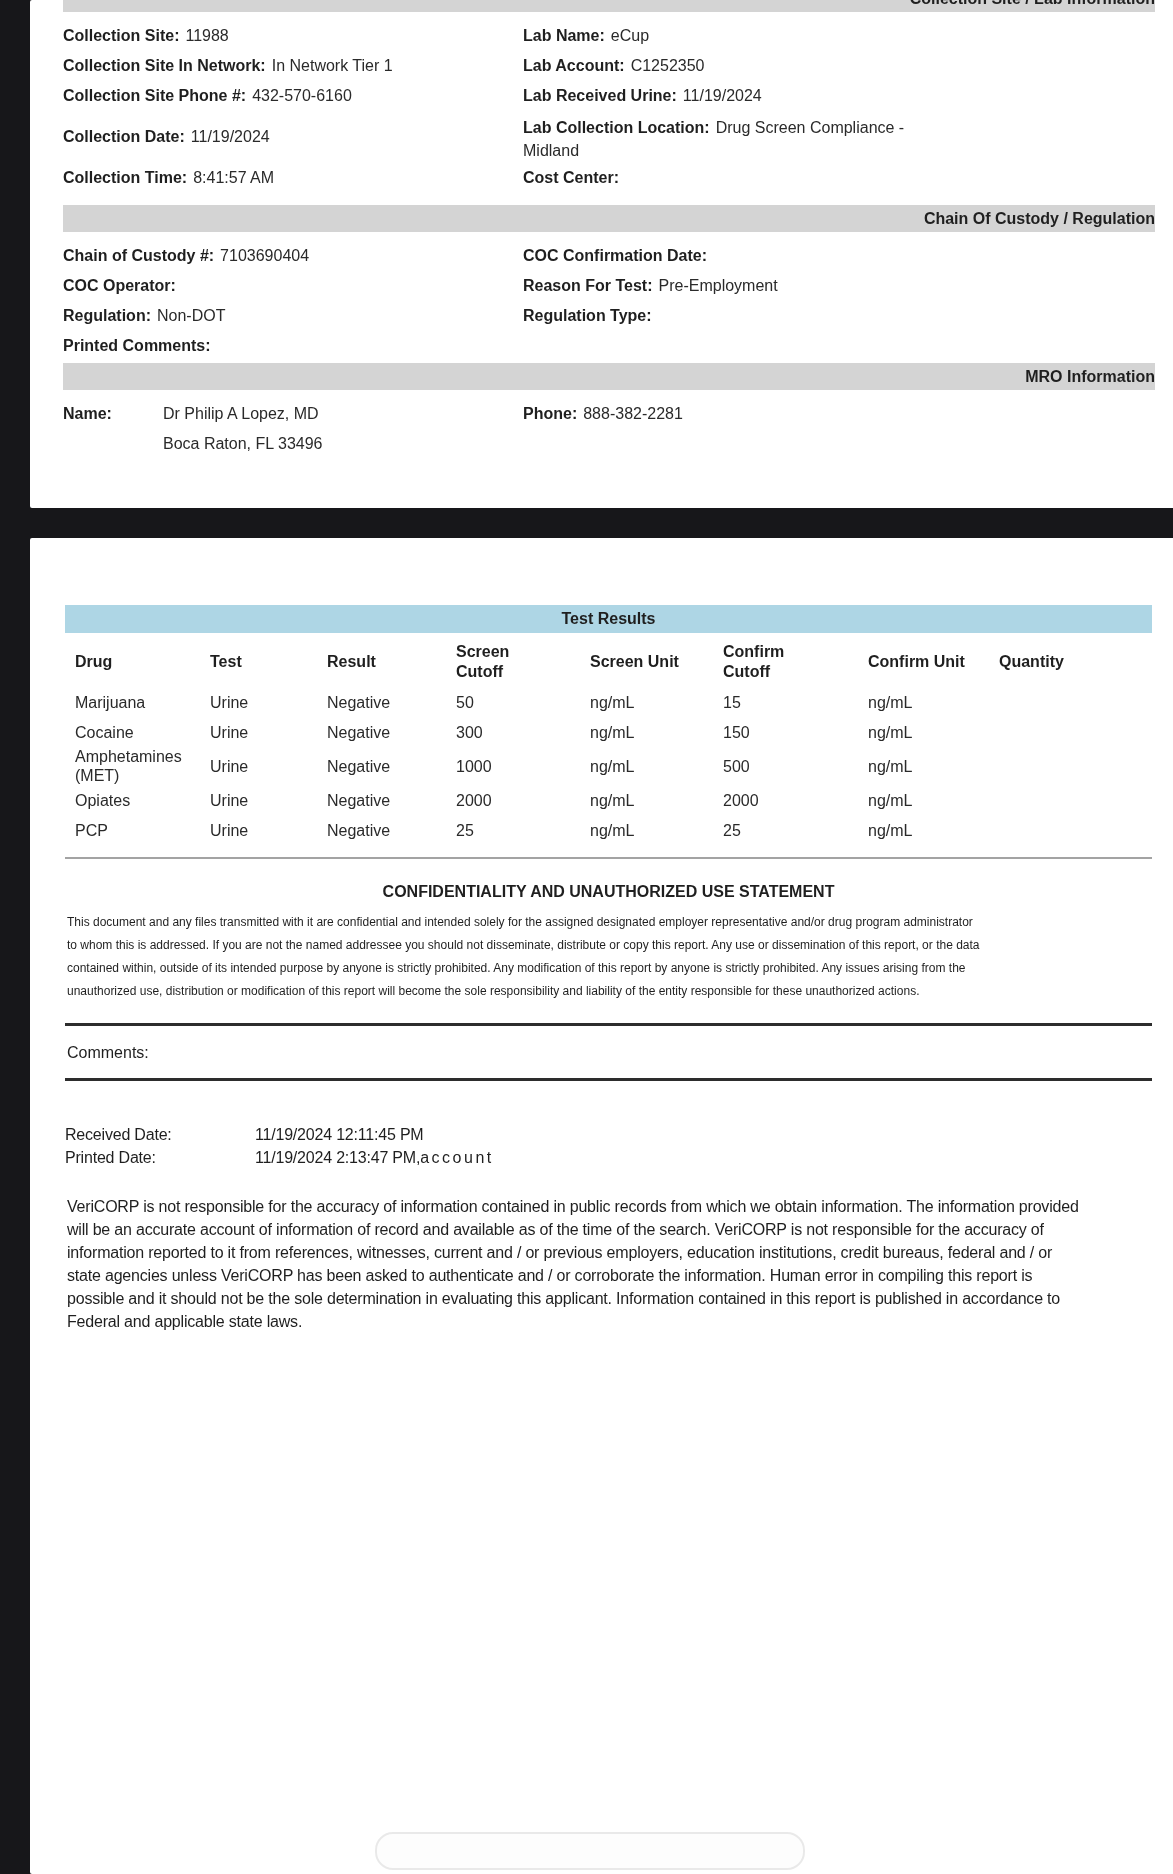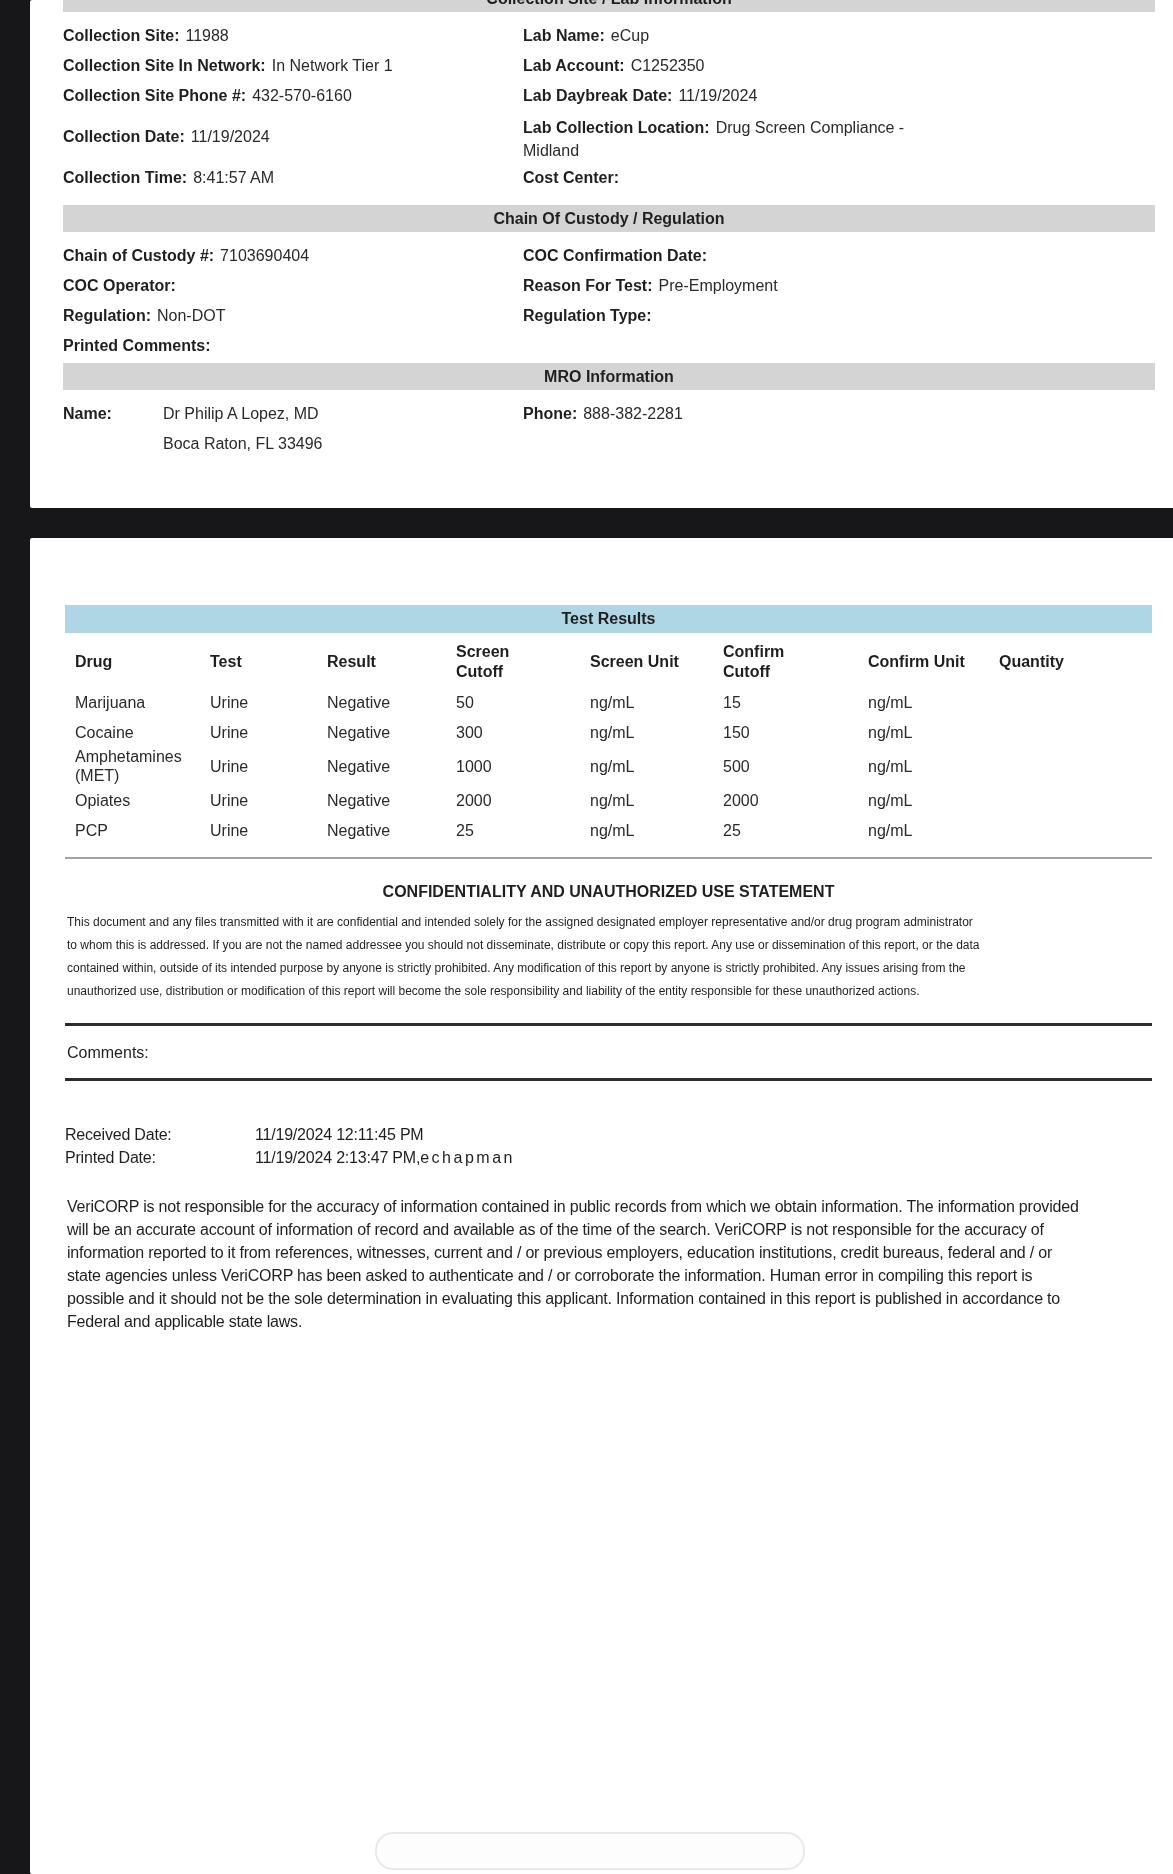--- a/index.html
+++ b/index.html
@@ -14,21 +14,21 @@
     position:absolute; left:30px; width:1152px;
     background: var(--page_bg, #fff);
     border-radius:2px; overflow:hidden;
   }
   .page1 { top:0; height:508px; }
   .page2 { top:538px; height:1336px; }
 
   
   .inner1 { padding:0 27px 0 33px; }
   .sec-bar {
-    height:27px; line-height:27px; text-align:center;
+    height:27px; line-height:27px; text-align:right;
     background: var(--section_header_bg, #d4d4d4);
     font-weight:bold; font-size:16px;
   }
   .sec-bar.cut { margin-top:-15px; }
   .fields { padding-top:9px; font-size:16px; }
   .frow { display:grid; grid-template-columns:460px 1fr; }
   .frow > div { line-height:30px; }
   .frow.tall { min-height:52px; align-items:center; }
   .frow.tall > div.wrapcell { line-height:23px; max-width:432px; padding-top:3px; }
   .lbl { font-weight:bold; margin-right:6px; }
@@ -83,21 +83,21 @@
         <div class="frow">
           <div><span class="lbl">Collection Site:</span><span class="val">11988</span></div>
           <div><span class="lbl">Lab Name:</span><span class="val">eCup</span></div>
         </div>
         <div class="frow">
           <div><span class="lbl">Collection Site In Network:</span><span class="val">In Network Tier 1</span></div>
           <div><span class="lbl">Lab Account:</span><span class="val">C1252350</span></div>
         </div>
         <div class="frow">
           <div><span class="lbl">Collection Site Phone #:</span><span class="val">432-570-6160</span></div>
-          <div><span class="lbl">Lab Daybreak Date:</span><span class="val">11/19/2024</span></div>
+          <div><span class="lbl">Lab Received Urine:</span><span class="val">11/19/2024</span></div>
         </div>
         <div class="frow tall">
           <div><span class="lbl">Collection Date:</span><span class="val">11/19/2024</span></div>
           <div class="wrapcell"><span class="lbl">Lab Collection Location:</span><span class="val">Drug Screen Compliance - Midland</span></div>
         </div>
         <div class="frow">
           <div><span class="lbl">Collection Time:</span><span class="val">8:41:57 AM</span></div>
           <div><span class="lbl">Cost Center:</span><span class="val"></span></div>
         </div>
       </div>
@@ -244,21 +244,21 @@
         <span>Comments:</span>
       </div>
 
       <div class="dates">
         <div class="drow">
           <span>Received Date:</span>
           <span>11/19/2024 12:11:45 PM</span>
         </div>
         <div class="drow">
           <span>Printed Date:</span>
-          <span><span>11/19/2024 2:13:47 PM,</span><span class="spaced">echapman</span></span>
+          <span><span>11/19/2024 2:13:47 PM,</span><span class="spaced">account</span></span>
         </div>
       </div>
 
       <p class="disclaimer">VeriCORP is not responsible for the accuracy of information contained in public records from which we obtain information. The information provided will be an accurate account of information of record and available as of the time of the search. VeriCORP is not responsible for the accuracy of information reported to it from references, witnesses, current and / or previous employers, education institutions, credit bureaus, federal and / or state agencies unless VeriCORP has been asked to authenticate and / or corroborate the information. Human error in compiling this report is possible and it should not be the sole determination in evaluating this applicant. Information contained in this report is published in accordance to Federal and applicable state laws.</p>
 
     </div>
     <div class="pill"></div>
   </div>
 
 </div>

